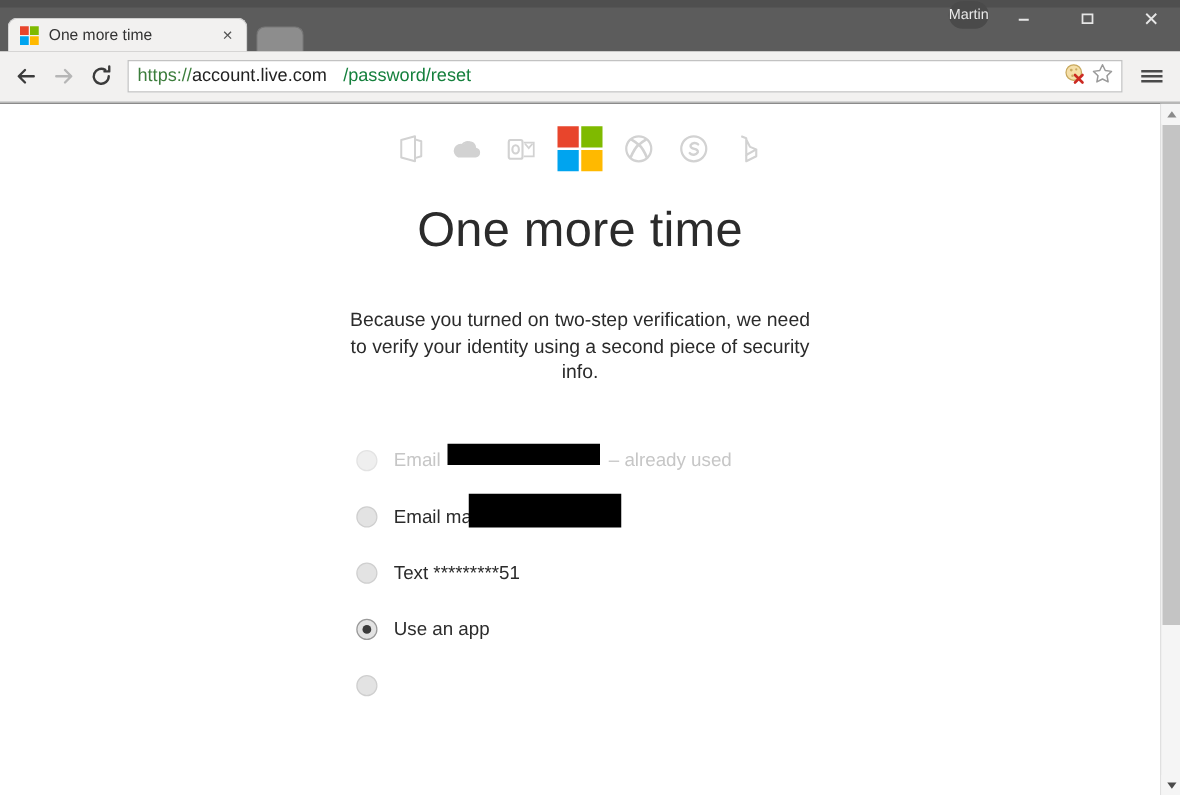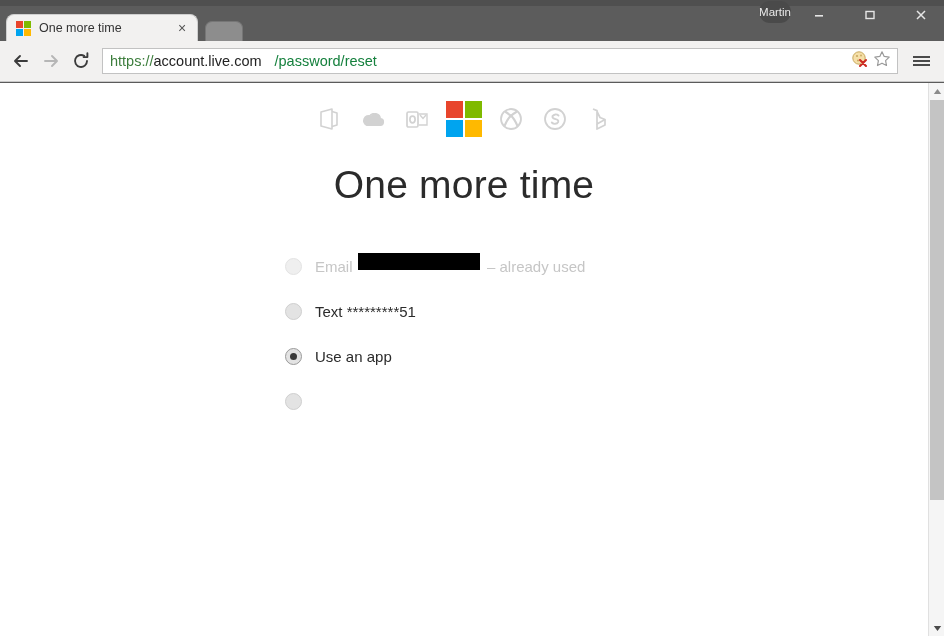--- a/index.html
+++ b/index.html
@@ -361,30 +361,36 @@
         <span class="svc">
           <svg width="20" height="24" viewBox="0 0 20 24">
             <path d="M4 2 L8 3.6 L8 17 L16 12.5 L11 10.5 L8 4.5" fill="none" stroke="#d2d2d2" stroke-width="1.7" stroke-linejoin="round"></path>
             <path d="M16 12.5 L16 18 L8 22 L8 17" fill="none" stroke="#d2d2d2" stroke-width="1.7" stroke-linejoin="round"></path>
           </svg>
         </span>
       </div>
 
       <h1 id="page-title">One more time</h1>
 
+      <p id="page-desc">Because you turned on two-step verification, we need to verify your identity using a second piece of security info.</p>
 
       <div id="options">
 
         <div class="option disabled">
           <span class="radio"></span>
           <span class="opt-label">Email</span>
           <span class="redaction" id="redaction-email"></span>
           <span class="suffix-label">– already used</span>
         </div>
 
+        <div class="option">
+          <span class="radio"></span>
+          <span class="opt-label">Email ma</span>
+          <span class="redaction" id="redaction-emailma"></span>
+        </div>
 
         <div class="option">
           <span class="radio"></span>
           <span class="opt-label">Text *********51</span>
         </div>
 
         <div class="option checked">
           <span class="radio"></span>
           <span class="opt-label">Use an app</span>
         </div>

